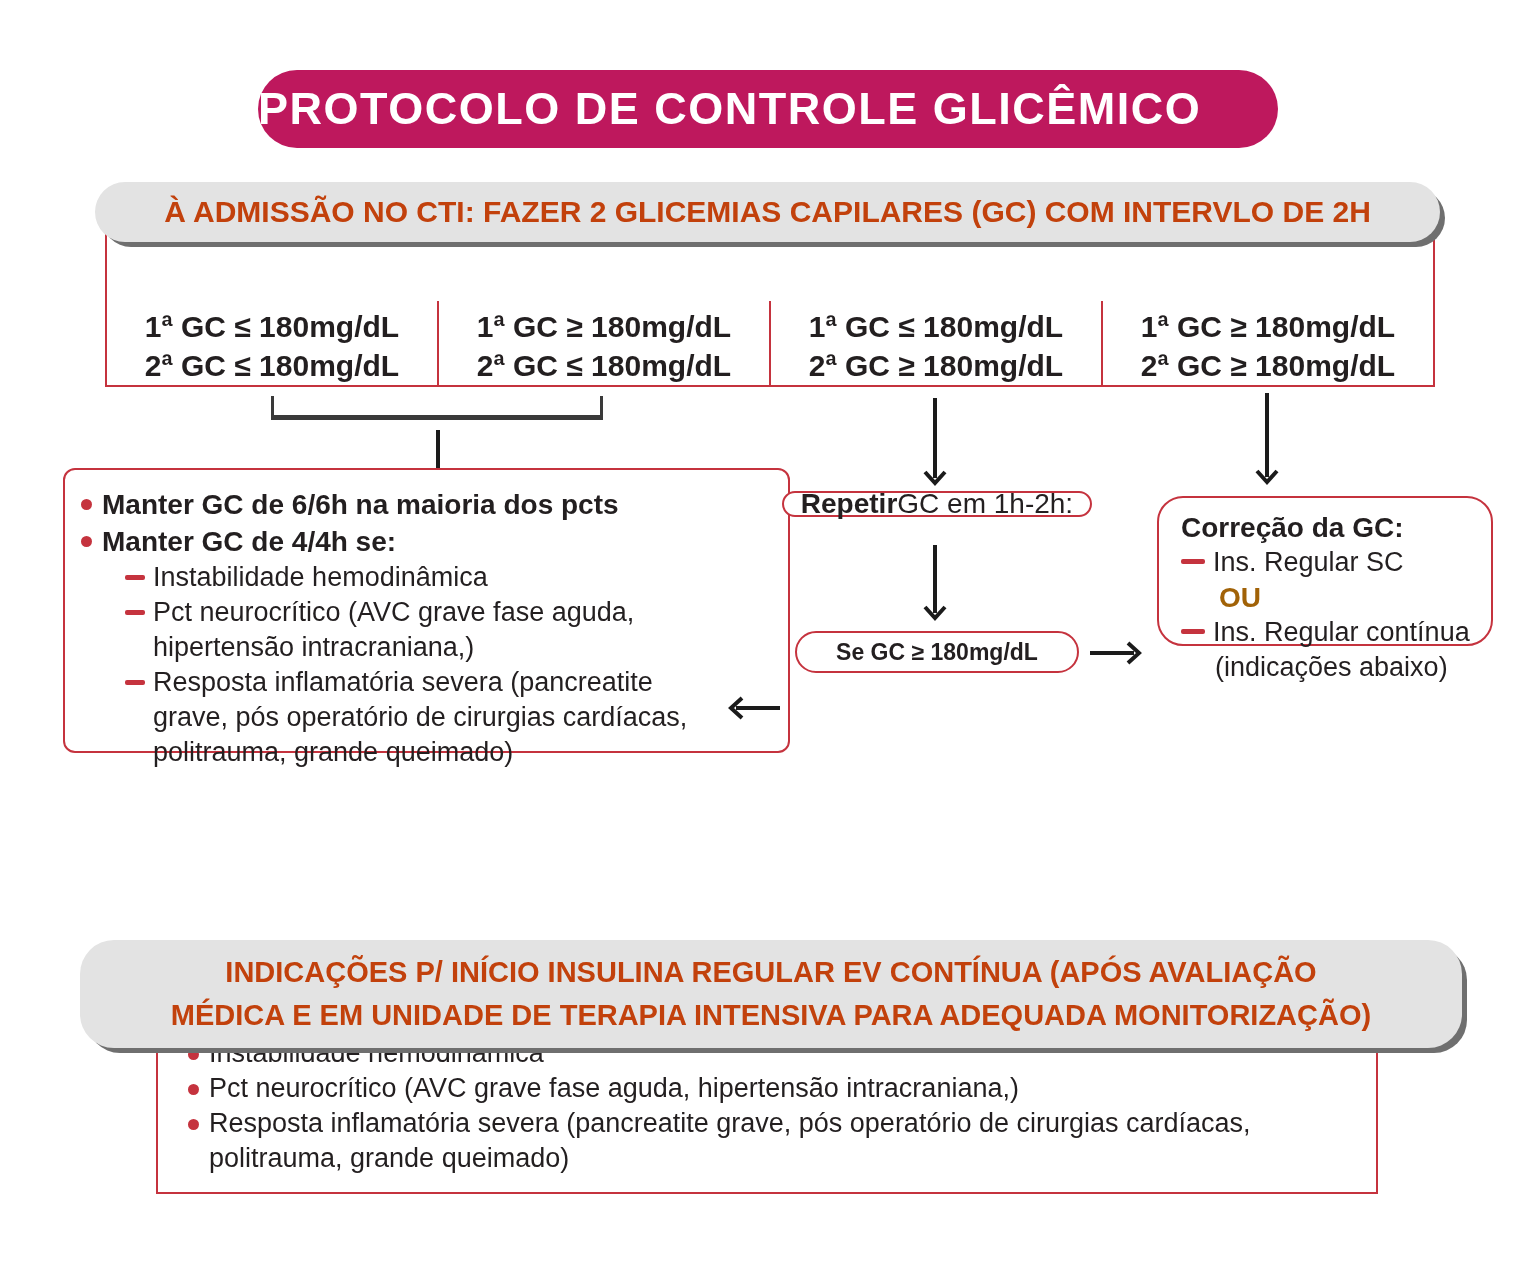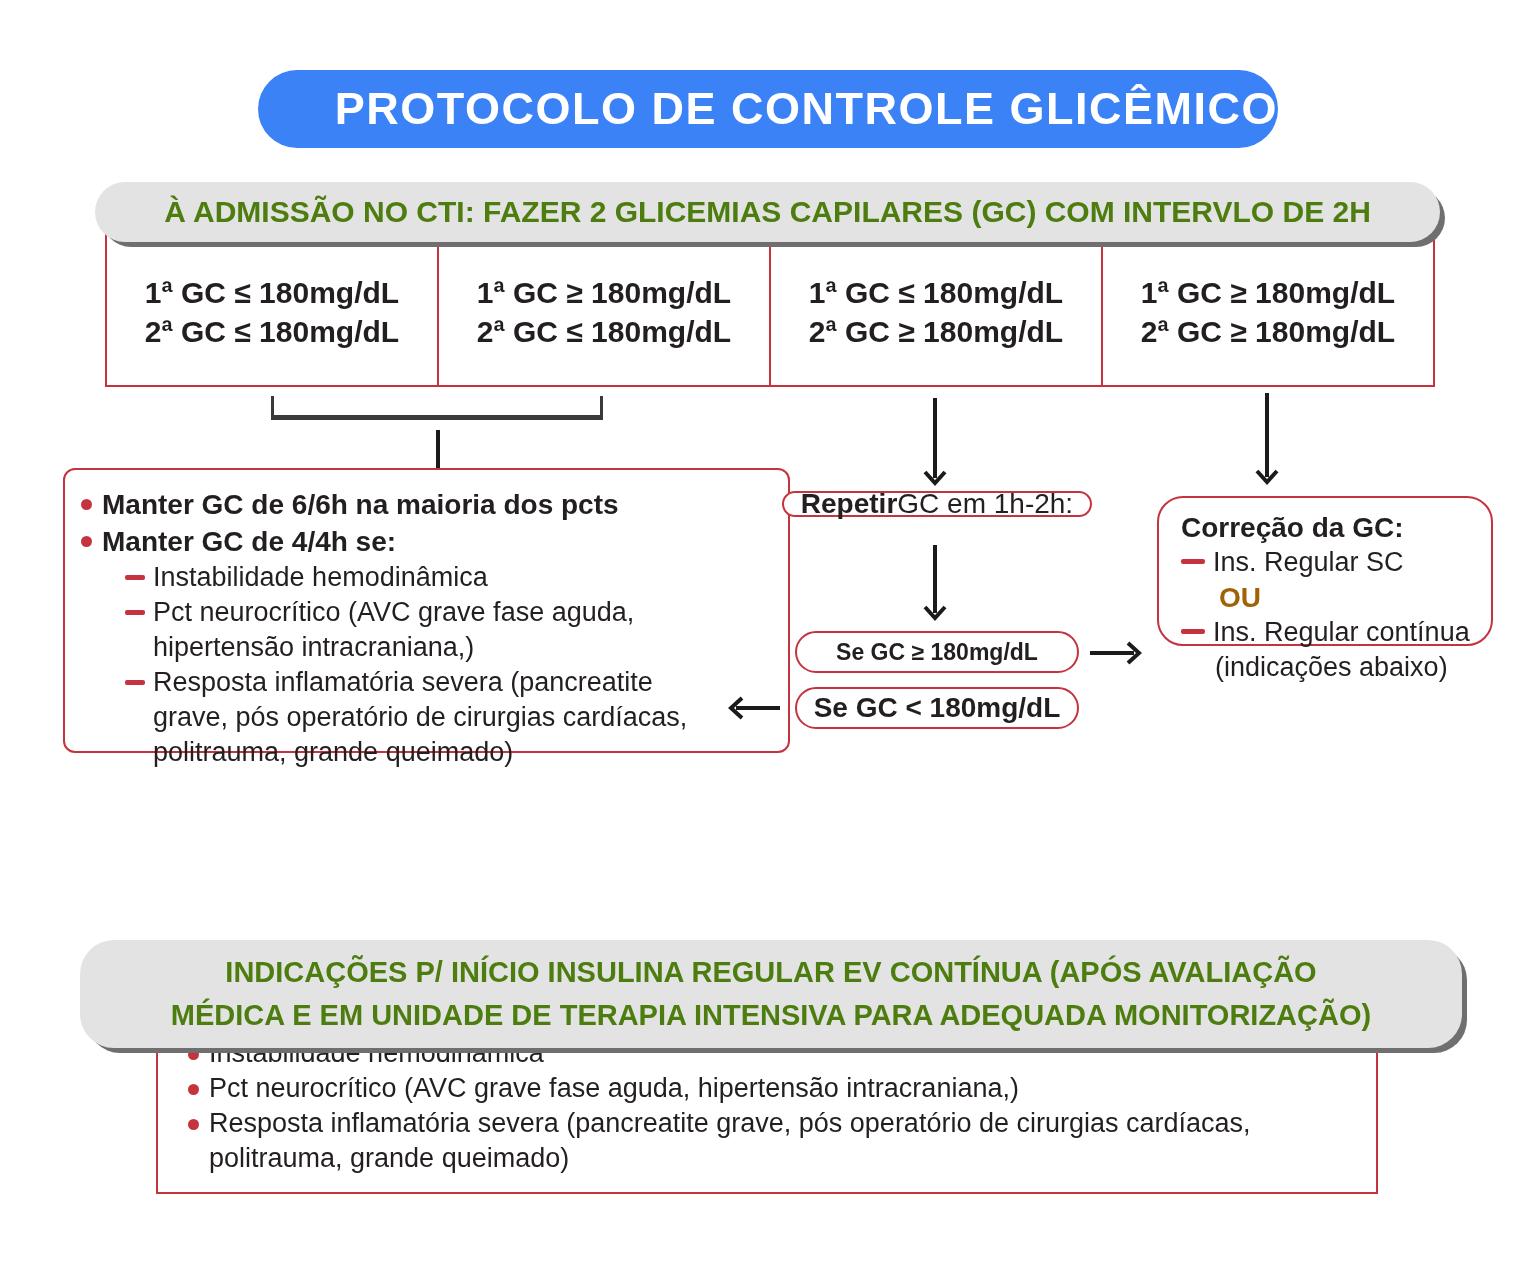--- a/index.html
+++ b/index.html
@@ -9,51 +9,52 @@
     background:#ffffff;
     font-family:"Liberation Sans","DejaVu Sans",sans-serif;
     color:#231f20;
     overflow:hidden;
   }
   .abs{position:absolute;}
 
   
   .title-banner{
     left:258px;top:70px;width:1020px;height:78px;
-    background:#3b82f6;border-radius:39px;
-    display:flex;align-items:center;justify-content:flex-end;
+    background:#be185d;border-radius:39px;
+    display:flex;align-items:center;justify-content:flex-start;
     z-index:3;
   }
   .title-banner span{
     color:#ffffff;font-size:45px;font-weight:800;letter-spacing:1.5px;
     white-space:nowrap;
   }
 
   
   .gray-banner{
     background:#e3e3e3;
     box-shadow:6px 6px 0 -1px #6f6f6f;
     display:flex;flex-direction:column;align-items:center;justify-content:center;
     z-index:2;
   }
   .gray-banner .bline{
-    font-weight:800;color:#4d7c0f;text-align:center;white-space:nowrap;
+    font-weight:800;color:#c2410c;text-align:center;white-space:nowrap;
   }
   #admission-banner{left:95px;top:182px;width:1345px;height:60px;border-radius:30px;}
   #admission-banner .bline{font-size:30px;}
   #indications-banner{left:80px;top:908px;width:1382px;height:108px;border-radius:34px;margin-top:32px;}
   #indications-banner .bline{font-size:29px;line-height:43px;}
 
   
   #gc-grid{
     left:105px;top:232px;width:1330px;height:155px;
     display:flex;
     border:2px solid #c5333e;border-top:none;
     box-sizing:border-box;
     z-index:1;
+    align-items:flex-end;
   }
   .gc-cell{
     flex:1;display:flex;flex-direction:column;align-items:center;justify-content:center;
     padding-top:6px;
   }
   .gc-cell + .gc-cell{border-left:2px solid #c5333e;}
   .gc-line{font-size:30px;font-weight:800;line-height:39px;white-space:nowrap;}
 
   
   #bracket{
@@ -192,23 +193,20 @@
   </svg>
 
   <div class="abs pill" id="ge-pill">
     <span>Se GC ≥ 180mg/dL</span>
   </div>
   <svg class="abs" style="left:1090px;top:640px;" width="52" height="26">
     <line x1="0" y1="13" x2="44" y2="13" stroke="#1b1b1b" stroke-width="4"></line>
     <polyline points="38,3 49,13 38,23" fill="none" stroke="#1b1b1b" stroke-width="4"></polyline>
   </svg>
 
-  <div class="abs pill" id="lt-pill">
-    <span>Se GC &lt; 180mg/dL</span>
-  </div>
   <svg class="abs" style="left:728px;top:695px;" width="52" height="26">
     <line x1="8" y1="13" x2="52" y2="13" stroke="#1b1b1b" stroke-width="4"></line>
     <polyline points="14,3 3,13 14,23" fill="none" stroke="#1b1b1b" stroke-width="4"></polyline>
   </svg>
 
   <div class="abs red-box" id="correction-box">
     <div class="ctitle">Correção da GC:</div>
     <div class="brow">
       <span class="dashbar"></span>
       <span class="btext">Ins. Regular SC</span>

